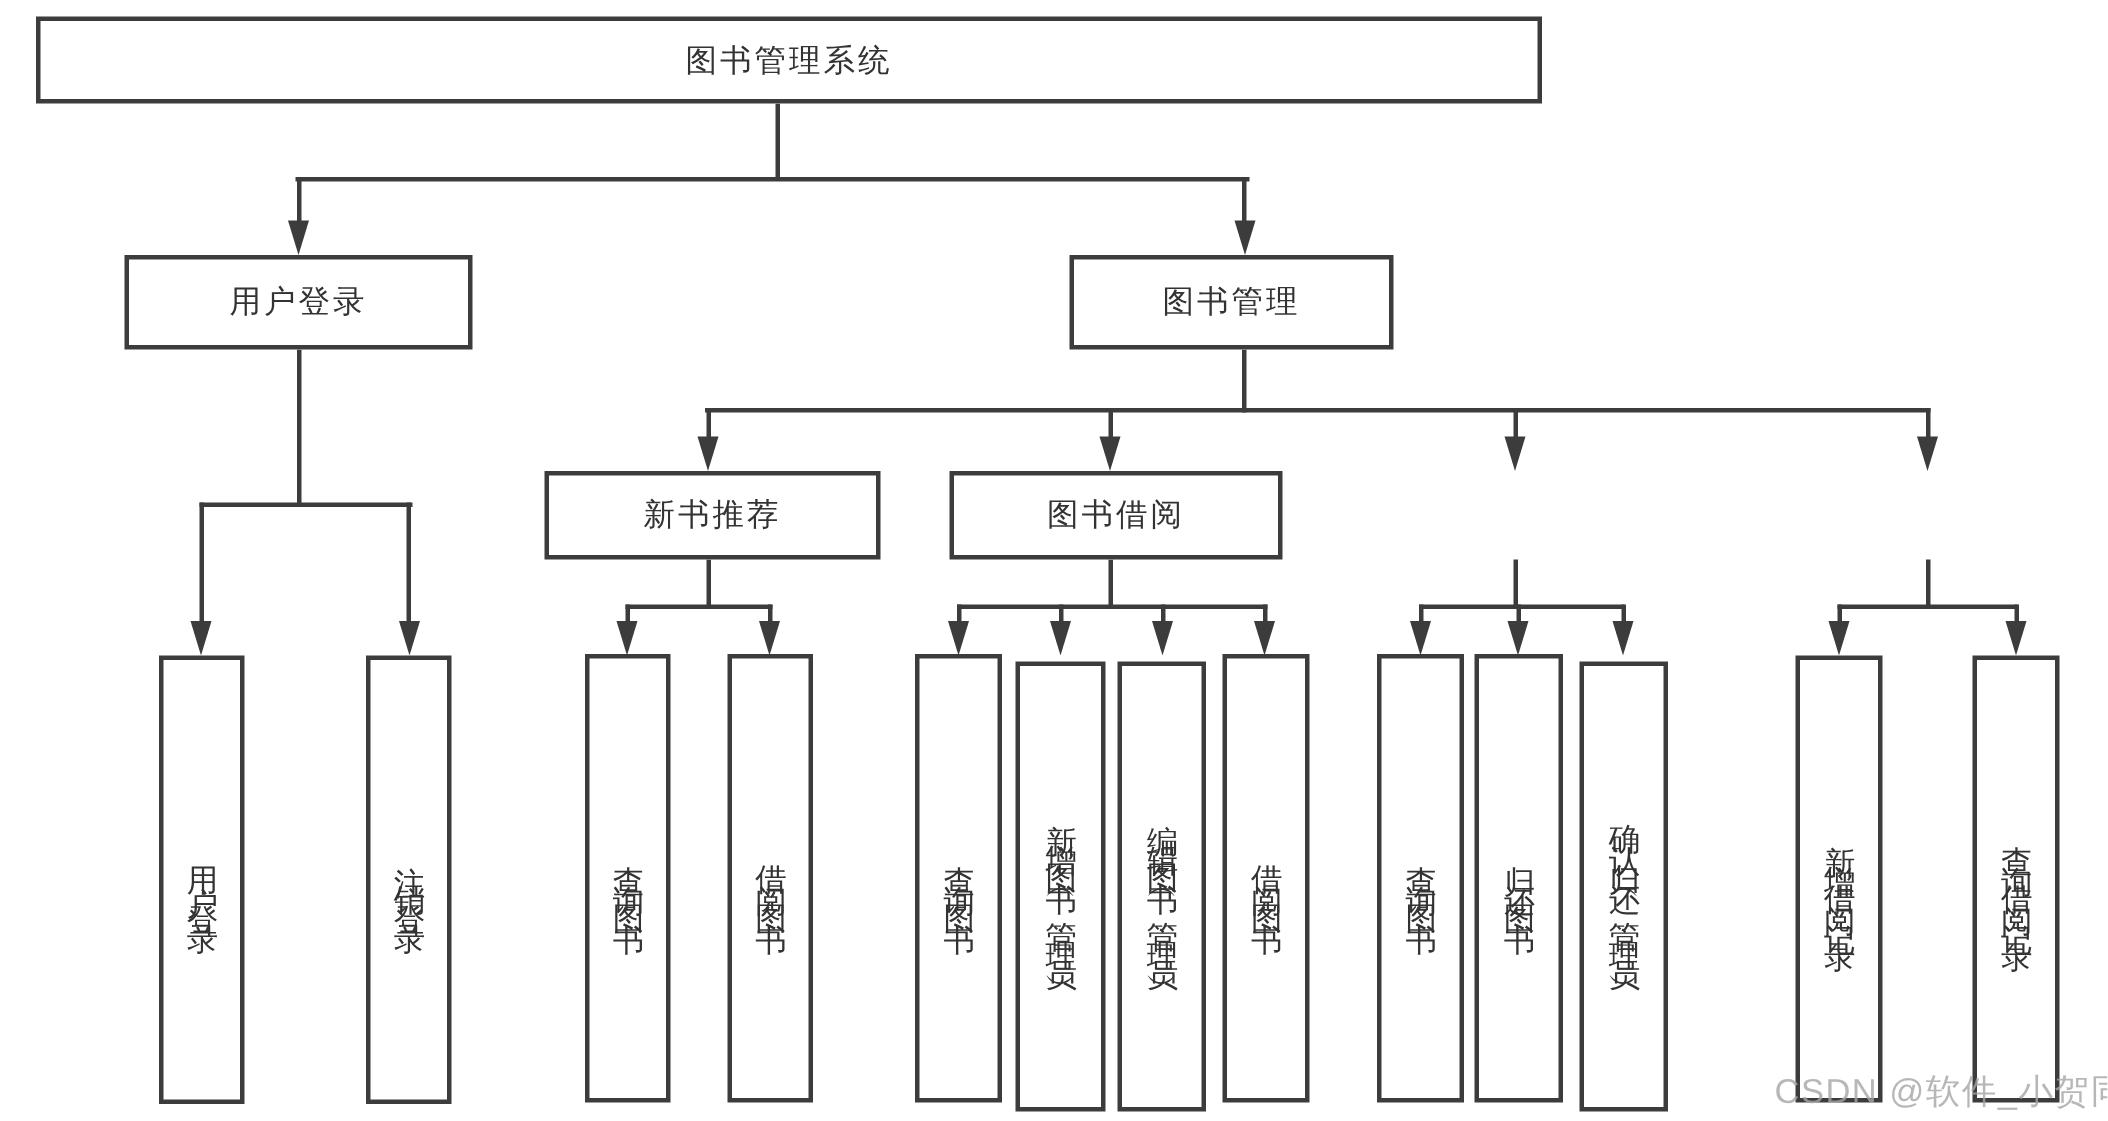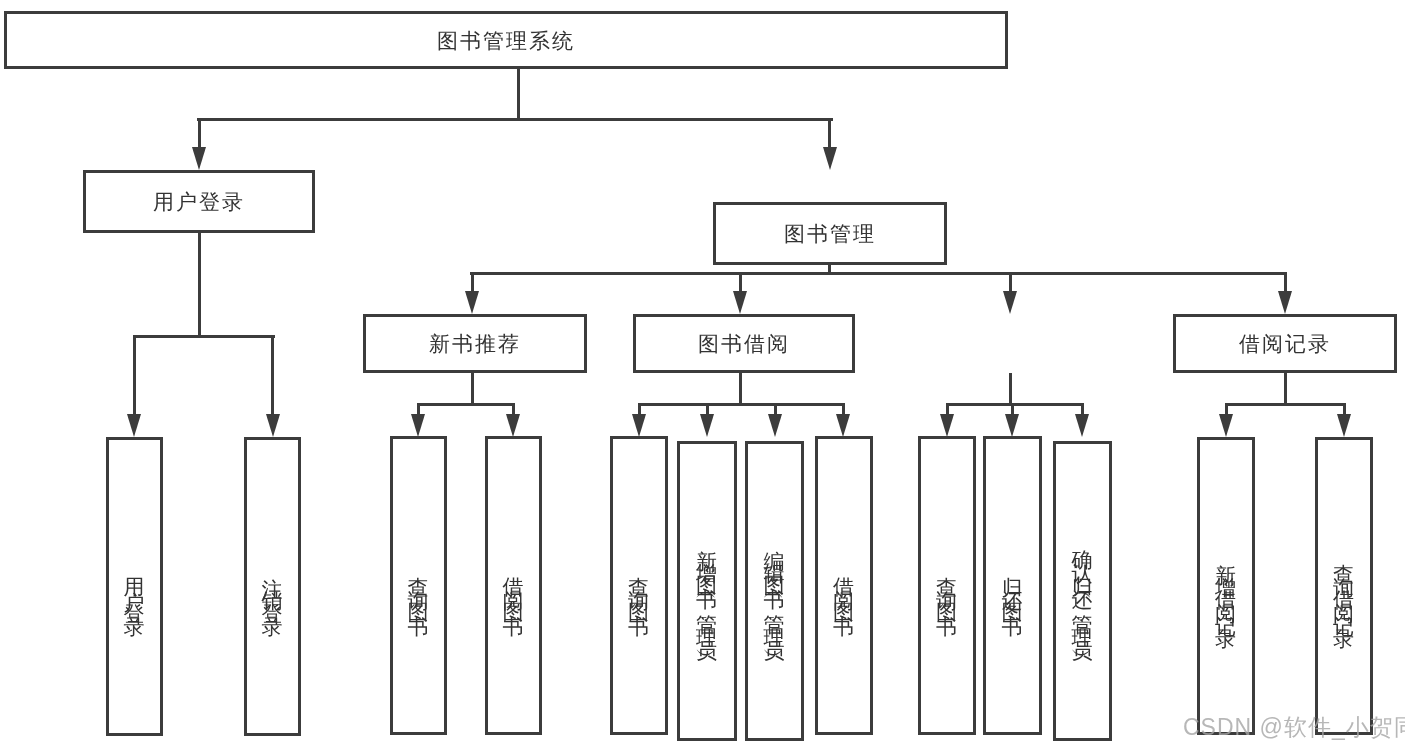--- a/index.html
+++ b/index.html
@@ -59,35 +59,35 @@
     opacity: 0.8;
     z-index: 3;
     white-space: nowrap;
   }
 </style>
 </head>
 <body>
 
 <div class="canvas">
 
-  <div class="node" style="left:4px; top:11px; width:1004px; height:58px;">
+  <div class="node" style="left:24px; top:11px; width:1004px; height:58px;">
     <span>图书管理系统</span>
   </div>
 
   <div class="line" style="left:517px; top:69px; width:3px; height:51px;"></div>
   <div class="line" style="left:197px; top:118px; width:636px; height:3px;"></div>
   <div class="line" style="left:198px; top:118px; width:3px; height:32px;"></div>
   <div class="arrow" style="left:192px; top:147px;"></div>
   <div class="line" style="left:828px; top:118px; width:3px; height:32px;"></div>
   <div class="arrow" style="left:823px; top:147px;"></div>
 
   <div class="node" style="left:83px; top:170px; width:232px; height:63px;">
     <span>用户登录</span>
   </div>
-  <div class="node" style="left:713px; top:170px; width:234px; height:63px;margin-top:32px;">
+  <div class="node" style="left:713px; top:170px; width:216px; height:63px;">
     <span>图书管理</span>
   </div>
 
   <div class="line" style="left:198px; top:233px; width:3px; height:104px;"></div>
   <div class="line" style="left:133px; top:335px; width:142px; height:3px;"></div>
   <div class="line" style="left:133px; top:335px; width:3px; height:82px;"></div>
   <div class="arrow" style="left:127px; top:414px;"></div>
   <div class="line" style="left:271px; top:335px; width:3px; height:82px;"></div>
   <div class="arrow" style="left:266px; top:414px;"></div>
 
@@ -100,23 +100,20 @@
   <div class="line" style="left:1009px; top:272px; width:3px; height:24px;"></div>
   <div class="arrow" style="left:1003px; top:291px;"></div>
   <div class="line" style="left:1284px; top:272px; width:3px; height:24px;"></div>
   <div class="arrow" style="left:1278px; top:291px;"></div>
 
   <div class="node" style="left:363px; top:314px; width:224px; height:59px;">
     <span>新书推荐</span>
   </div>
   <div class="node" style="left:633px; top:314px; width:222px; height:59px;">
     <span>图书借阅</span>
-  </div>
-  <div class="node" style="left:1173px; top:314px; width:224px; height:59px;">
-    <span>借阅记录</span>
   </div>
 
   <div class="line" style="left:471px; top:373px; width:3px; height:33px;"></div>
   <div class="line" style="left:417px; top:403px; width:98px; height:3px;"></div>
   <div class="line" style="left:417px; top:403px; width:3px; height:16px;"></div>
   <div class="arrow" style="left:411px; top:414px;"></div>
   <div class="line" style="left:512px; top:403px; width:3px; height:16px;"></div>
   <div class="arrow" style="left:506px; top:414px;"></div>
 
   <div class="line" style="left:739px; top:373px; width:3px; height:33px;"></div>

